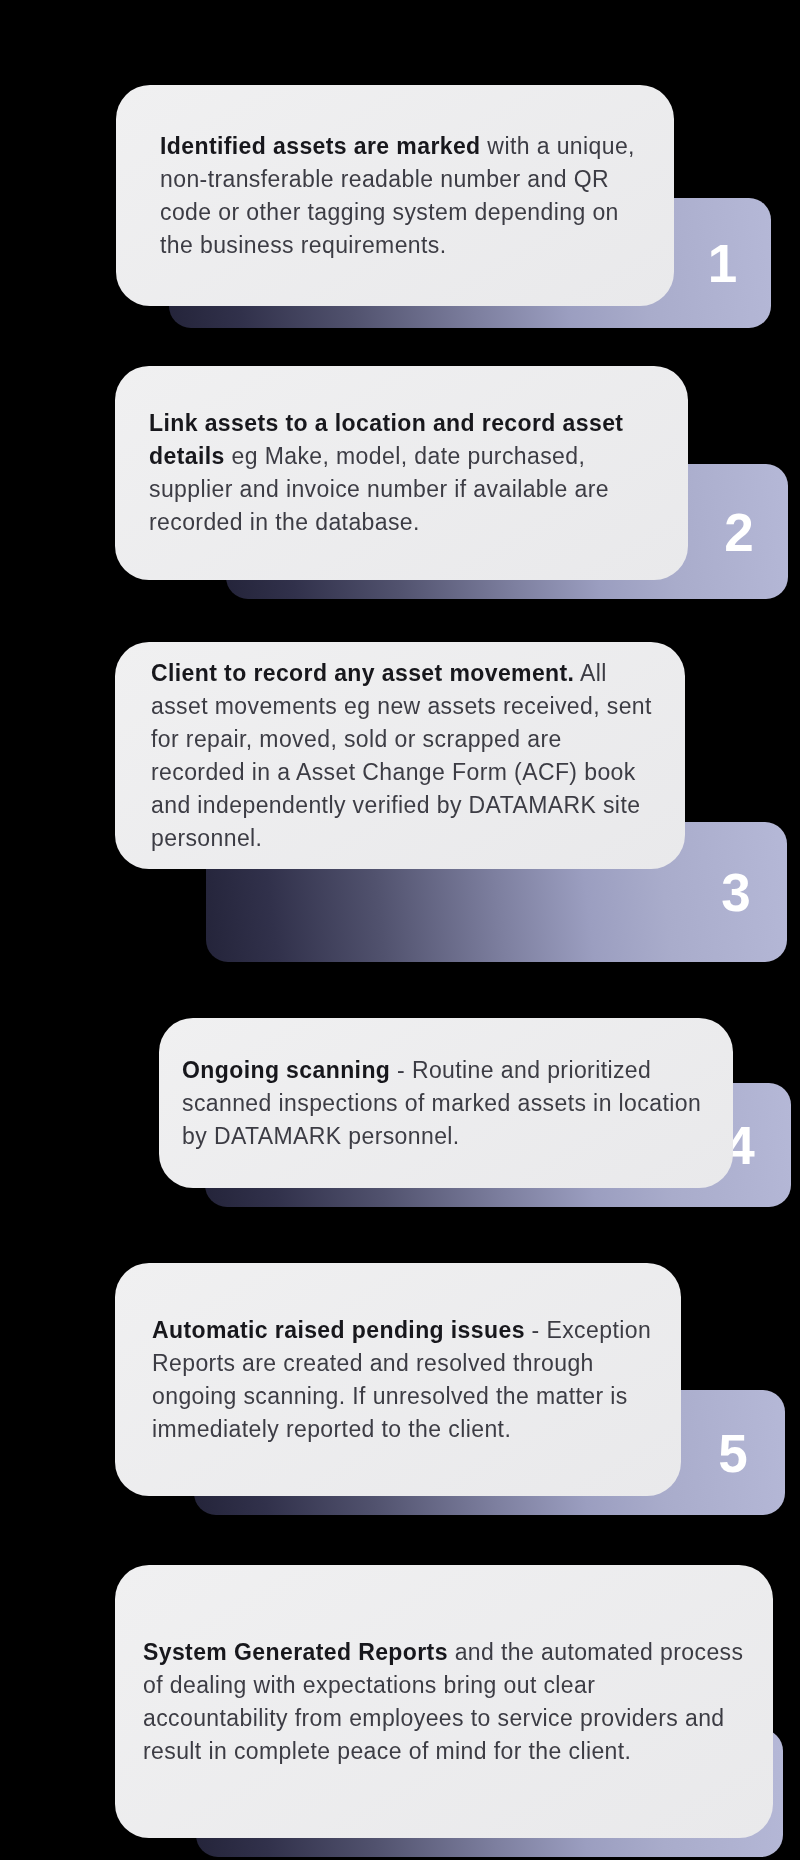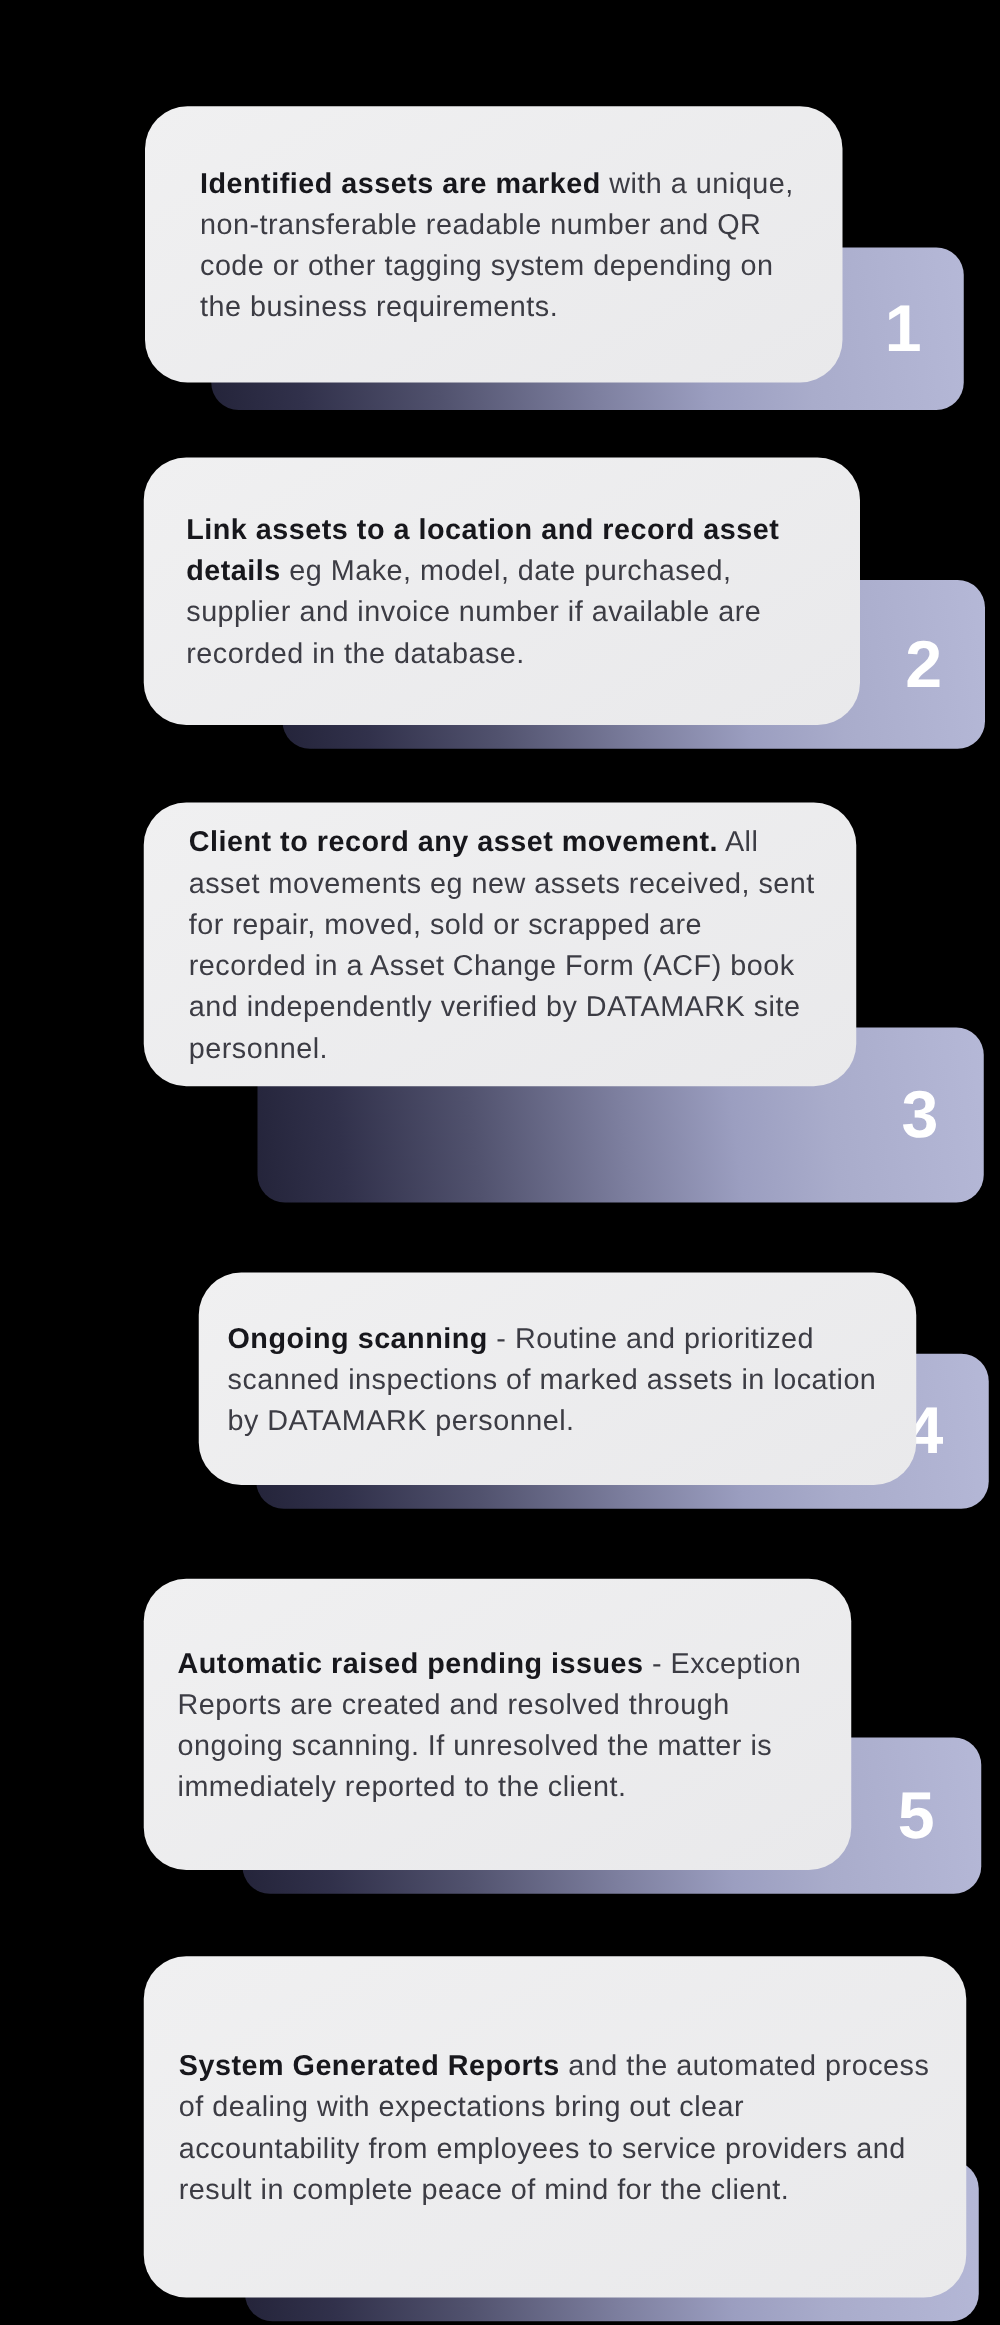--- a/index.html
+++ b/index.html
@@ -95,21 +95,21 @@
     </div>
     <div class="card" style="left:115px; top:1018px; width:574px; height:170px; padding-left:23px;margin-left:44px;">
       <p><strong>Ongoing scanning</strong><span> - Routine and prioritized scanned inspections of marked assets in location by DATAMARK personnel.</span></p>
     </div>
   </div>
 
   <div>
     <div class="tab" style="left:194px; top:1390px; width:591px; height:125px;">
       <span class="num" style="width:104px;">5</span>
     </div>
-    <div class="card" style="left:115px; top:1263px; width:566px; height:233px; padding-left:27px;">
+    <div class="card" style="left:115px; top:1263px; width:566px; height:233px; padding-left:37px;">
       <p><strong>Automatic raised pending issues</strong><span> - Exception Reports are created and resolved through ongoing scanning.  If unresolved the matter is immediately reported to the client.</span></p>
     </div>
   </div>
 
   <div>
     <div class="tab" style="left:196px; top:1729px; width:587px; height:128px;">
       <span class="num" style="width:109px;">6</span>
     </div>
     <div class="card" style="left:115px; top:1565px; width:658px; height:273px; padding-left:28px;">
       <p><strong>System Generated Reports</strong><span> and the automated process of dealing with expectations bring out clear accountability from employees to service providers and result in complete peace of mind for the client.</span></p>

